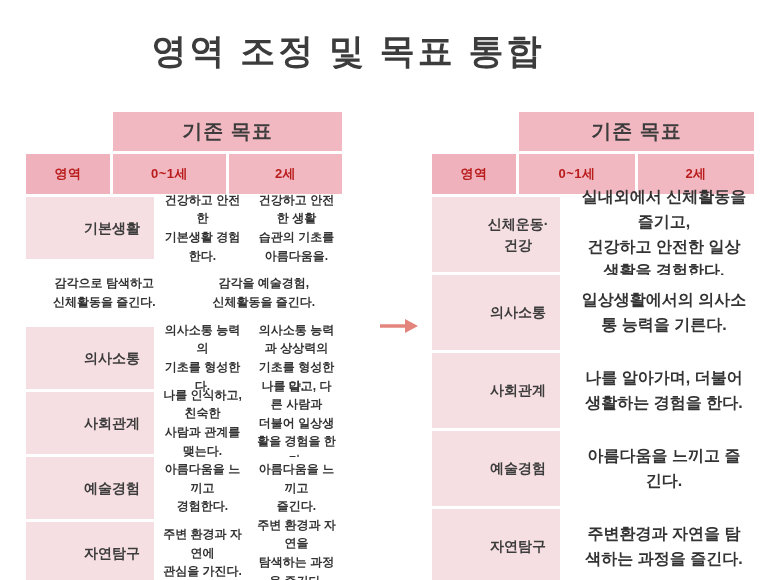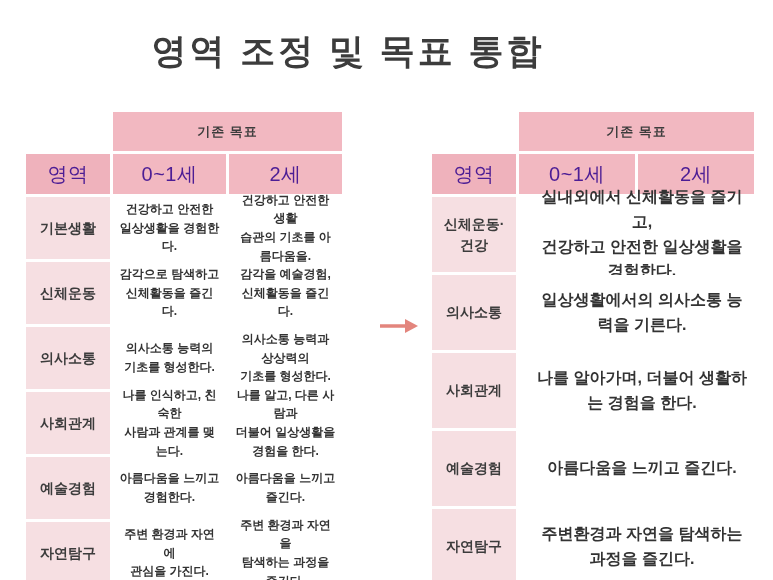--- a/index.html
+++ b/index.html
@@ -51,40 +51,40 @@
   }
   #table-left  .span-header-spacer { width: 84px; margin-right: 3px; }
   #table-right .span-header-spacer { width: 84px; margin-right: 3px; }
 
   .span-header-cell {
     flex: 1 1 auto;
     background: #f2b8c1;
     display: flex;
     align-items: center;
     justify-content: center;
-    font-size: 13px;
+    font-size: 20px;
     font-weight: bold;
     color: #3c3c3c;
     letter-spacing: 1px;
   }
 
   
   .col-header-row {
     display: flex;
     height: 40px;
     margin-bottom: 3px;
   }
   .col-header-cell {
     background: #f2b8c1;
     display: flex;
     align-items: center;
     justify-content: center;
-    font-size: 20px;
-    font-weight: normal;
-    color: #4c1d95;
+    font-size: 13px;
+    font-weight: bold;
+    color: #b91c1c;
     letter-spacing: 0.5px;
     margin-right: 3px;
   }
   .col-header-cell:last-child { margin-right: 0; }
   .col-header-cell.domain { flex: 0 0 84px; background: #efb2bc; }
   .col-header-cell.age    { flex: 1 1 0; }
 
   
   .body-row {
     display: flex;
@@ -98,20 +98,21 @@
     display: flex;
     align-items: center;
     justify-content: center;
     text-align: center;
     font-size: 14px;
     font-weight: bold;
     color: #3c3c3c;
     line-height: 1.45;
     margin-right: 3px;
     white-space: pre-line;
+    padding-left: 44px;
   }
   .goal-cell {
     flex: 1 1 0;
     background: #ffffff;
     display: flex;
     align-items: center;
     justify-content: center;
     text-align: center;
     font-size: 12px;
     font-weight: bold;
@@ -156,27 +157,26 @@
 
   <div class="col-header-row">
     <div class="col-header-cell domain">영역</div>
     <div class="col-header-cell age">0~1세</div>
     <div class="col-header-cell age">2세</div>
   </div>
 
   <div class="body-row">
     <div class="domain-cell">기본생활</div>
     <div class="goal-cell">건강하고 안전한
-일상생활을 경험한다.</div>
+기본생활 경험한다.</div>
     <div class="goal-cell">건강하고 안전한 생활
 습관의 기초를 아름다움을.</div>
   </div>
 
   <div class="body-row">
-    <div class="domain-cell">신체운동</div>
     <div class="goal-cell">감각으로 탐색하고
 신체활동을 즐긴다.</div>
     <div class="goal-cell">감각을 예술경험,
 신체활동을 즐긴다.</div>
   </div>
 
   <div class="body-row">
     <div class="domain-cell">의사소통</div>
     <div class="goal-cell">의사소통 능력의
 기초를 형성한다.</div>

